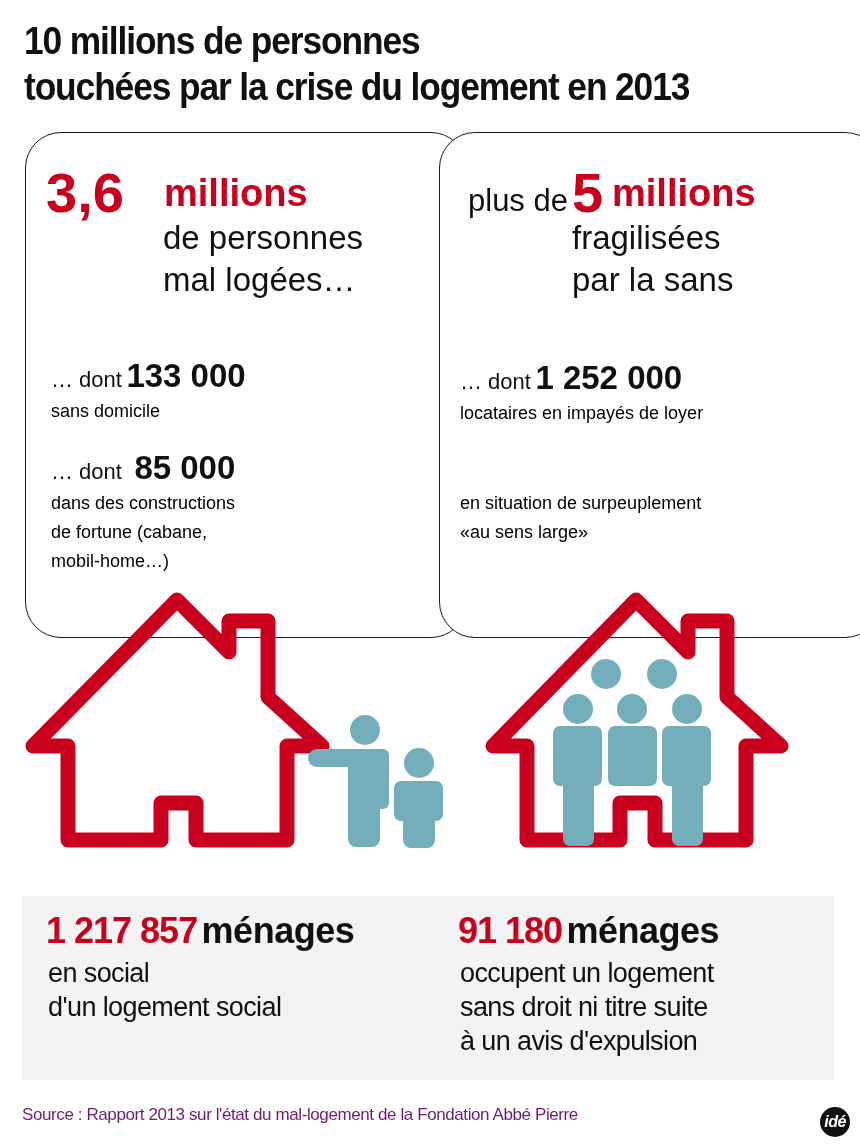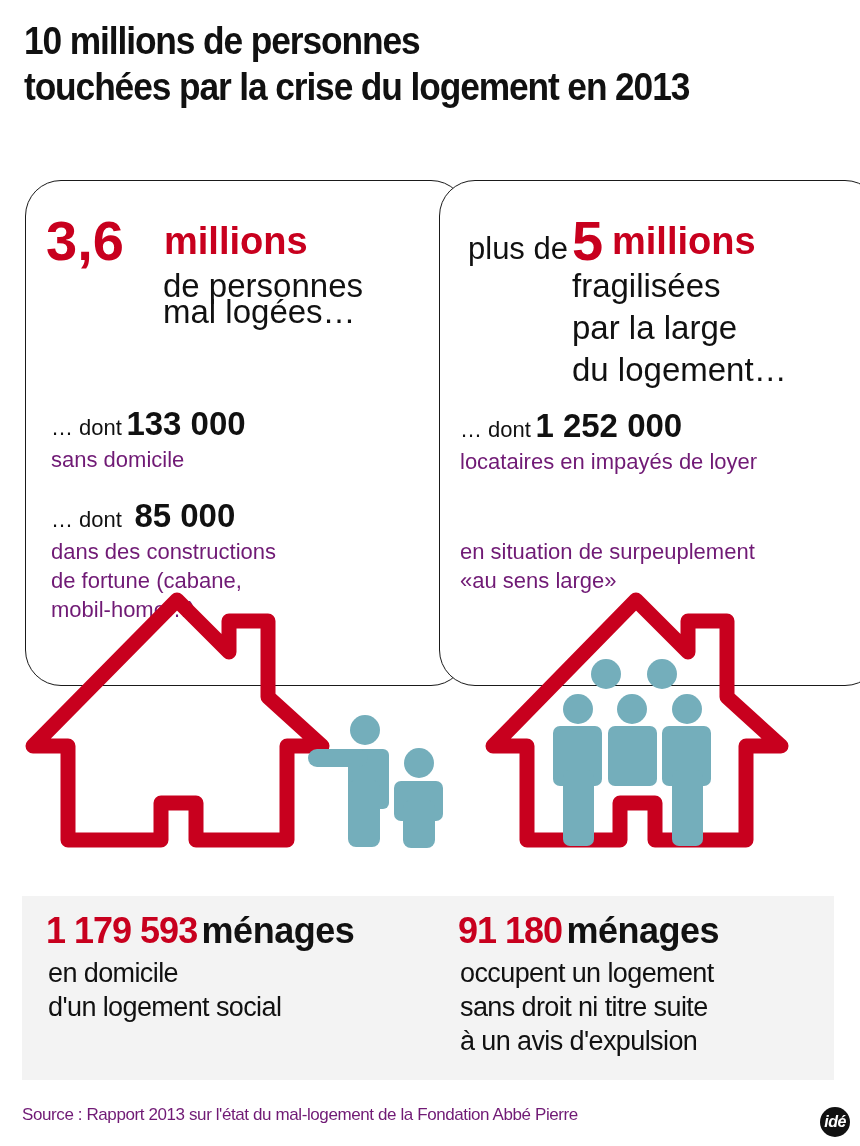--- a/index.html
+++ b/index.html
@@ -4,33 +4,33 @@
 <style>
   * { margin: 0; padding: 0; box-sizing: border-box; }
   html, body { width: 860px; height: 1146px; background: #ffffff; overflow: hidden; }
   body { position: relative; font-family: "Liberation Sans", "DejaVu Sans", sans-serif; color: #111; }
 
   .title { position: absolute; left: 24px; top: 18px; width: 830px;
     font-family: "Liberation Sans", sans-serif; font-weight: 700; font-size: 38px;
     line-height: 46px; letter-spacing: -1.2px; color: #111; transform: scaleX(0.93); transform-origin: left top; }
 
   .card { position: absolute; top: 132px; width: 442px; height: 506px;
-    border: 1.5px solid #1a1a1a; border-radius: 36px; background: #fff; margin-top: 48px; }
+    border: 1.5px solid #1a1a1a; border-radius: 36px; background: #fff; }
   .card.left { left: 25px; }
   .card.right { left: 439px; }
 
   .red { color: #c8001e; }
   .abs { position: absolute; white-space: nowrap; }
 
   .big-num { font-weight: 700; font-size: 56px; line-height: 56px; }
   .big-word { font-weight: 700; font-size: 38px; line-height: 40px; }
   .sub { font-size: 33px; line-height: 42px; color: #111; }
   .dont { font-size: 22px; color: #111; }
   .stat { font-weight: 700; font-size: 33px; color: #111; }
-  .desc { font-size: 22px; line-height: 29px; color: #701a75; }
+  .desc { font-size: 18px; line-height: 29px; color: #000000; }
 
   .houses { position: absolute; left: 0; top: 580px; width: 860px; height: 300px; }
 
   .bottom-panel { position: absolute; left: 22px; top: 896px; width: 812px; height: 184px; background: #f3f3f3; }
   .b-num { font-weight: 700; font-size: 36px; letter-spacing: -1px; }
   .b-word { font-weight: 700; font-size: 36px; color: #111; letter-spacing: -0.5px; text-align: right; }
   .b-desc { font-size: 27px; line-height: 34px; color: #111; letter-spacing: -0.6px; }
 
   .source { position: absolute; left: 22px; top: 1105px; font-size: 17px; color: #701a75; letter-spacing: -0.4px; }
   .logo { position: absolute; left: 820px; top: 1107px; width: 30px; height: 30px; border-radius: 50%;
@@ -43,21 +43,21 @@
 
 <div class="title">
   <div>10 millions de personnes</div>
   <div>touchées par la crise du logement en 2013</div>
 </div>
 
 <div class="card left">
   <span class="abs big-num red" style="left:20px; top:32px;">3,6</span>
   <span class="abs big-word red" style="left:138px; top:40px;">millions</span>
   <span class="abs sub" style="left:137px; top:84px;">de personnes</span>
-  <span class="abs sub" style="left:137px; top:110px;">mal logées…</span>
+  <span class="abs sub" style="left:137px; top:126px;">mal logées…</span>
 
   <div class="abs" style="left:25px; top:224px;">
     <span class="dont">…  dont</span>
     <span class="stat">133 000</span>
   </div>
   <div class="abs desc" style="left:25px; top:264px;">sans domicile</div>
 
   <div class="abs" style="left:25px; top:316px;">
     <span class="dont">… dont</span>
     <span class="stat" style="margin-left:8px;">85 000</span>
@@ -65,22 +65,21 @@
   <div class="abs desc" style="left:25px; top:356px;">dans des constructions</div>
   <div class="abs desc" style="left:25px; top:385px;">de fortune (cabane,</div>
   <div class="abs desc" style="left:25px; top:414px;">mobil-home…)</div>
 </div>
 
 <div class="card right">
   <span class="abs dont" style="left:28px; top:50px; font-size:31px;">plus de</span>
   <span class="abs big-num red" style="left:132px; top:32px;">5</span>
   <span class="abs big-word red" style="left:172px; top:40px;">millions</span>
   <span class="abs sub" style="left:132px; top:84px;">fragilisées</span>
-  <span class="abs sub" style="left:132px; top:126px;">par la large</span>
-  <span class="abs sub" style="left:132px; top:168px;">du logement…</span>
+  <span class="abs sub" style="left:132px; top:126px;">par la sans</span>
 
   <div class="abs" style="left:20px; top:226px;">
     <span class="dont">… dont</span>
     <span class="stat">1 252 000</span>
   </div>
   <div class="abs desc" style="left:20px; top:266px;">locataires en impayés de loyer</div>
 
   <div class="abs desc" style="left:20px; top:356px;">en situation de surpeuplement</div>
   <div class="abs desc" style="left:20px; top:385px;">«au sens large»</div>
 </div>
@@ -112,24 +111,24 @@
     <rect x="553" y="726" width="49" height="60" rx="7"></rect>
     <rect x="563" y="770" width="31" height="76" rx="7"></rect>
     <rect x="608" y="726" width="49" height="60" rx="7"></rect>
     <rect x="662" y="726" width="49" height="60" rx="7"></rect>
     <rect x="672" y="770" width="31" height="76" rx="7"></rect>
   </g>
 </svg>
 
 <div class="bottom-panel">
   <div class="abs" style="left:24px; top:14px;">
-    <span class="b-num red">1 179 593</span>
+    <span class="b-num red">1 217 857</span>
     <span class="b-word">ménages</span>
   </div>
-  <div class="abs b-desc" style="left:26px; top:60px;">en domicile</div>
+  <div class="abs b-desc" style="left:26px; top:60px;">en social</div>
   <div class="abs b-desc" style="left:26px; top:94px;">d'un logement social</div>
 
   <div class="abs" style="left:436px; top:14px;">
     <span class="b-num red">91 180</span>
     <span class="b-word">ménages</span>
   </div>
   <div class="abs b-desc" style="left:438px; top:60px;">occupent un logement</div>
   <div class="abs b-desc" style="left:438px; top:94px;">sans droit ni titre suite</div>
   <div class="abs b-desc" style="left:438px; top:128px;">à un avis d'expulsion</div>
 </div>

